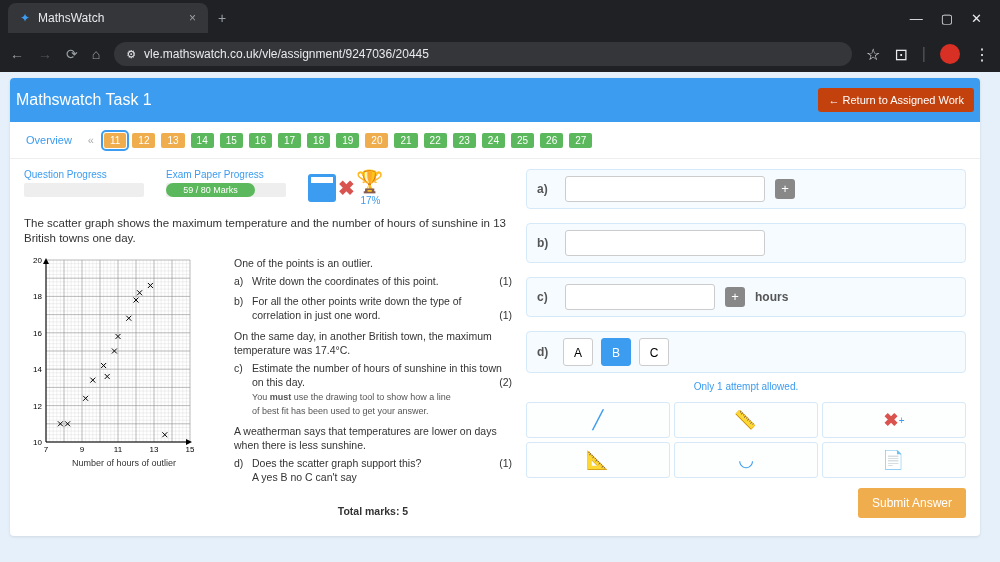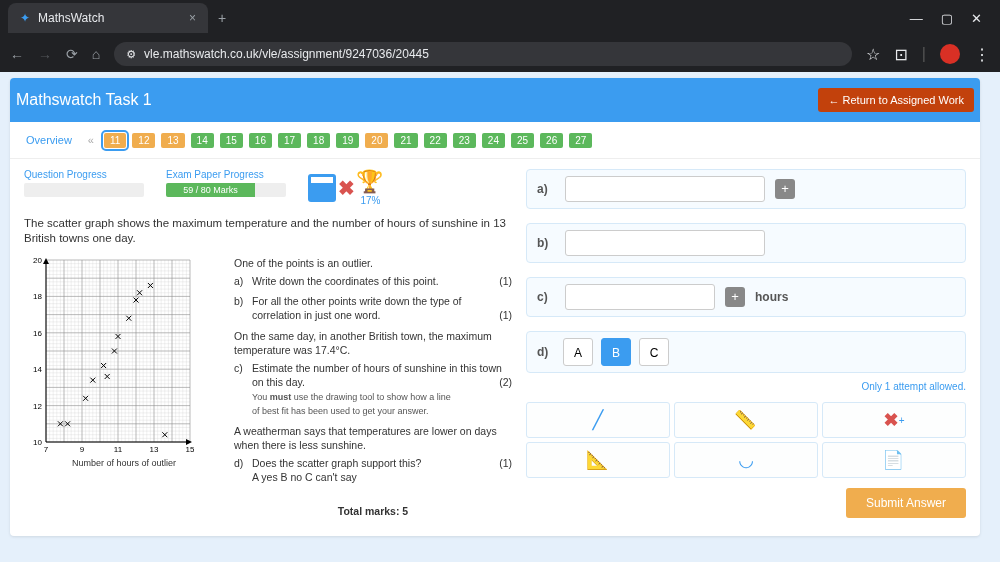--- a/index.html
+++ b/index.html
@@ -42,21 +42,21 @@
 .qnum.current { outline: 2px solid #3b9cf0; outline-offset: 1px; }
 
 .content { display: flex; padding: 10px 14px 14px; gap: 14px; }
 .left { flex: 1; font-size: 11px; color: #333; }
 .right { width: 440px; }
 
 .progress-row { display: flex; gap: 22px; margin-bottom: 10px; flex-wrap: wrap; align-items: flex-start; }
 .prog-block { font-size: 10px; }
 .prog-label { color: #3b9cf0; margin-bottom: 3px; display: block; }
 .prog-bar { width: 120px; height: 14px; background: #eee; border-radius: 2px; position: relative; overflow: hidden; }
-.prog-fill { background: #5cb85c; height: 100%; color: #fff; font-size: 9px; text-align: center; line-height: 14px; }
+.prog-fill { background: #5cb85c; height: 100%; color: #fff; font-size: 9px; text-align: center; line-height: 14px; border-radius: 7px; }
 .grade-boxes { display: flex; }
 .grade-box { width: 20px; height: 14px; background: #9ccc9c; color: #fff; font-size: 9px; text-align: center; line-height: 14px; border-right: 1px solid #fff; }
 .grade-box.dark { background: #888; }
 .trophy-block { display: flex; align-items: center; gap: 2px; }
 .calc-icon { width: 28px; height: 28px; background: #3b9cf0; border-radius: 3px; position: relative; }
 .calc-icon::before { content:""; position:absolute; top:3px; left:3px; right:3px; height:6px; background:#fff; }
 .x-mark { color: #d9534f; font-size: 20px; font-weight: bold; }
 .trophy { color: #f0ad4e; font-size: 22px; }
 .pct { font-size: 10px; color: #3b9cf0; }
 
@@ -81,27 +81,27 @@
 .answer-row { display: flex; align-items: center; gap: 10px; padding: 6px 10px; background: #f6fbff; border: 1px solid #d6e9f8; border-radius: 4px; margin-bottom: 14px; }
 .ans-label { font-size: 12px; font-weight: bold; color: #555; width: 18px; }
 .ans-input { flex: 1; max-width: 200px; height: 26px; border: 1px solid #ccc; border-radius: 3px; padding: 0 6px; font-size: 12px; }
 .plus-btn { width: 20px; height: 20px; background: #888; color: #fff; border-radius: 3px; text-align: center; line-height: 20px; font-size: 13px; cursor: pointer; }
 .unit { font-size: 12px; font-weight: bold; color: #555; }
 
 .choice-row { display: flex; align-items: center; gap: 8px; padding: 6px 10px; background: #f6fbff; border: 1px solid #d6e9f8; border-radius: 4px; margin-bottom: 8px; }
 .choice { width: 30px; height: 28px; border: 1px solid #ccc; border-radius: 3px; background: #fff; text-align: center; line-height: 28px; font-size: 12px; cursor: pointer; }
 .choice.selected { background: #3b9cf0; color: #fff; border-color: #3b9cf0; }
 
-.attempt-note { text-align: right; font-size: 10px; color: #3b9cf0; margin: 0 0 10px; }
+.attempt-note { text-align: center; font-size: 10px; color: #3b9cf0; margin: 0 0 10px; }
 
 .tool-grid { display: grid; grid-template-columns: 1fr 1fr 1fr; gap: 4px; margin-bottom: 10px; }
 .tool-cell { height: 36px; border: 1px solid #d6e9f8; border-radius: 3px; background: #fdfefe; display: flex; align-items: center; justify-content: center; cursor: pointer; font-size: 18px; color: #3b9cf0; }
 .tool-cell .x-tool { color: #d9534f; font-weight: bold; }
 
-.submit-btn { float: right; background: #f0ad4e; color: #fff; border: none; padding: 8px 20px; font-size: 12px; border-radius: 3px; cursor: pointer; }
+.submit-btn { float: right; background: #f0ad4e; color: #fff; border: none; padding: 8px 14px; font-size: 12px; border-radius: 3px; cursor: pointer; }
 </style>
 </head>
 <body>
 
 <div class="chrome">
   <div class="tabs-row">
     <div class="tab">
       <span style="color:#3b9cf0">✦</span>
       <span>MathsWatch</span>
       <span class="tab-close">×</span>

